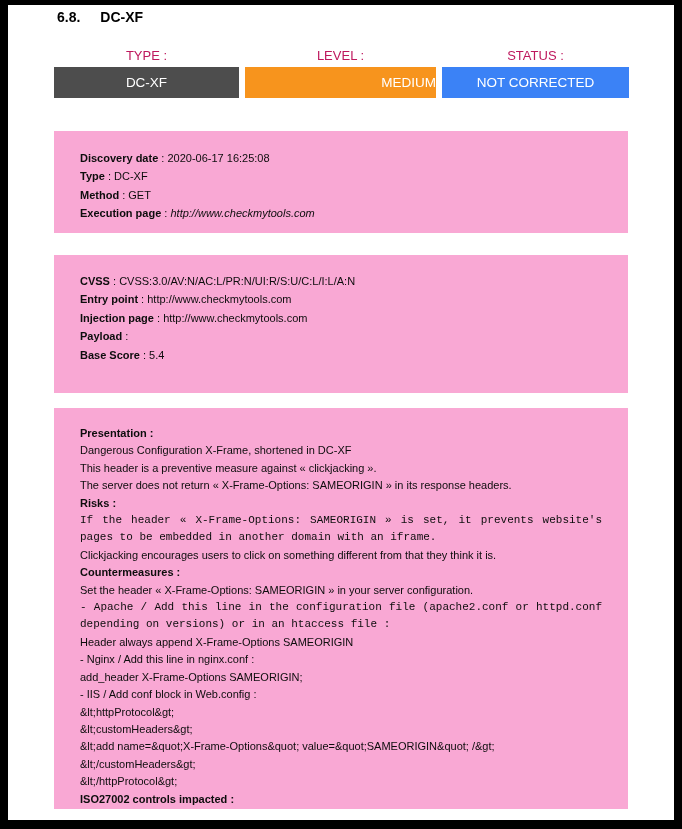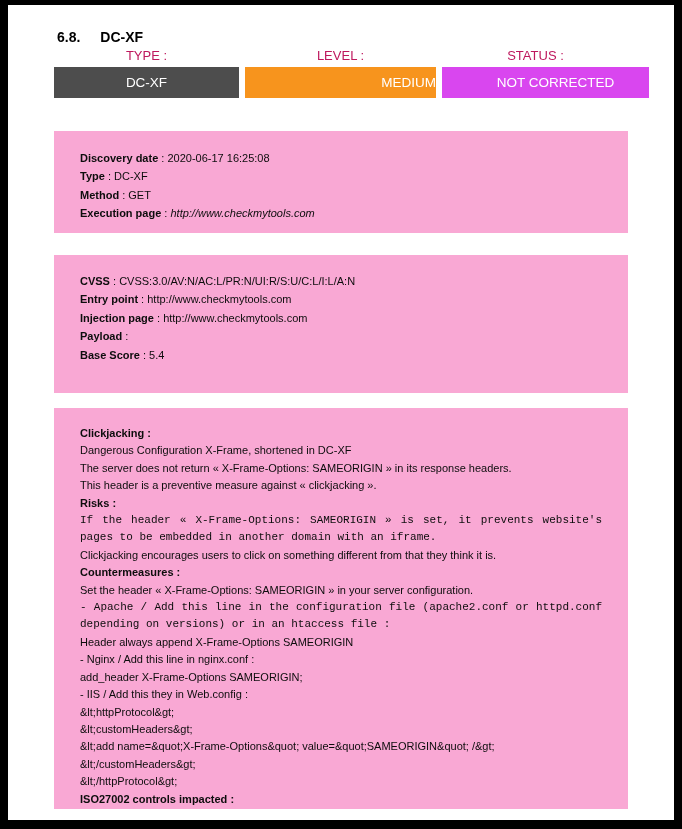--- a/index.html
+++ b/index.html
@@ -21,21 +21,21 @@
     overflow: hidden;
   }
   .heading {
     position: absolute;
     left: 49px;
     top: 4px;
     font-size: 14px;
     font-weight: bold;
     color: #000;
   }
-  .heading .num { display: inline-block; margin-top: 20px; }
+  .heading .num { display: inline-block; }
   .heading .ttl { display: inline-block; margin-left: 20px; }
 
   .col-label {
     position: absolute;
     top: 43px;
     height: 16px;
     font-size: 13px;
     color: #be185d;
     text-align: center;
     line-height: 16px;
@@ -48,21 +48,21 @@
     font-size: 13.5px;
     display: flex;
     align-items: center;
     justify-content: center;
   }
   .pos-1 { left: 46px;  width: 185px; }
   .pos-2 { left: 237px; width: 191px; }
   .pos-3 { left: 434px; width: 187px; }
   .bar-type   { background: #4d4d4d; }
   .bar-level  { background: #f7941d; justify-content: flex-end; }
-  .bar-status { background: #d946ef; padding-left: 20px; }
+  .bar-status { background: #3b82f6; }
 
   .box {
     position: absolute;
     left: 46px;
     width: 574px;
     background: #f9a8d4;
     box-sizing: border-box;
     font-size: 11px;
     color: #0d0d0d;
   }
@@ -119,34 +119,34 @@
 
   <div class="box box-cvss">
     <div class="line"><span class="b">CVSS</span><span> : </span><span>CVSS:3.0/AV:N/AC:L/PR:N/UI:R/S:U/C:L/I:L/A:N</span></div>
     <div class="line"><span class="b">Entry point</span><span> : </span><span>http://www.checkmytools.com</span></div>
     <div class="line"><span class="b">Injection page</span><span> : </span><span>http://www.checkmytools.com</span></div>
     <div class="line"><span class="b">Payload</span><span> : </span><span></span></div>
     <div class="line"><span class="b">Base Score</span><span> : </span><span>5.4</span></div>
   </div>
 
   <div class="box box-description">
-    <div class="line b">Clickjacking :</div>
+    <div class="line b">Presentation :</div>
     <div class="line">Dangerous Configuration X-Frame, shortened in DC-XF</div>
+    <div class="line">This header is a preventive measure against « clickjacking ».</div>
     <div class="line">The server does not return « X-Frame-Options: SAMEORIGIN » in its response headers.</div>
-    <div class="line">This header is a preventive measure against « clickjacking ».</div>
     <div class="line b">Risks :</div>
     <div class="line justify">If the header « X-Frame-Options: SAMEORIGIN » is set, it prevents website's pages to be embedded in another domain with an iframe.</div>
     <div class="line">Clickjacking encourages users to click on something different from that they think it is.</div>
     <div class="line b">Countermeasures :</div>
     <div class="line">Set the header « X-Frame-Options: SAMEORIGIN » in your server configuration.</div>
     <div class="line justify">- Apache / Add this line in the configuration file (apache2.conf or httpd.conf depending on versions) or in an htaccess file :</div>
     <div class="line">Header always append X-Frame-Options SAMEORIGIN</div>
     <div class="line">- Nginx / Add this line in nginx.conf :</div>
     <div class="line">add_header X-Frame-Options SAMEORIGIN;</div>
-    <div class="line">- IIS / Add this they in Web.config :</div>
+    <div class="line">- IIS / Add conf block in Web.config :</div>
     <div class="line">&amp;lt;httpProtocol&amp;gt;</div>
     <div class="line">&amp;lt;customHeaders&amp;gt;</div>
     <div class="line">&amp;lt;add name=&amp;quot;X-Frame-Options&amp;quot; value=&amp;quot;SAMEORIGIN&amp;quot; /&amp;gt;</div>
     <div class="line">&amp;lt;/customHeaders&amp;gt;</div>
     <div class="line">&amp;lt;/httpProtocol&amp;gt;</div>
     <div class="line b">ISO27002 controls impacted :</div>
   </div>
 
 </div>
 

